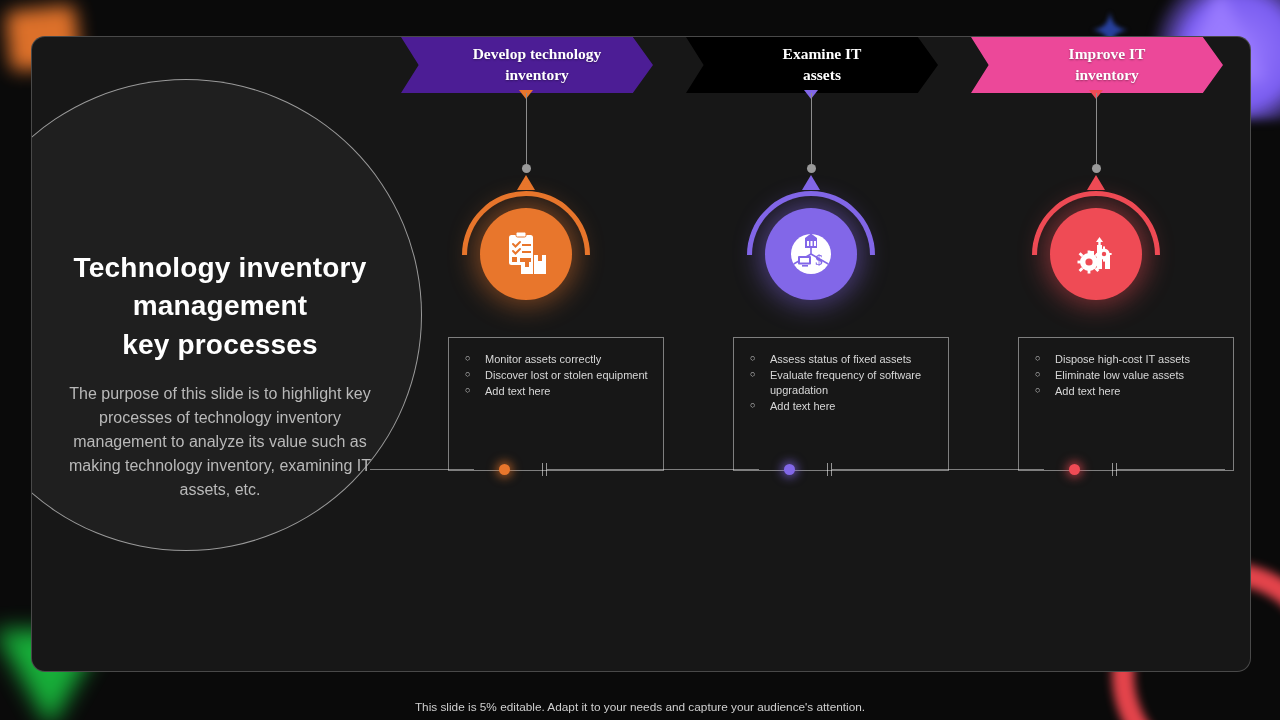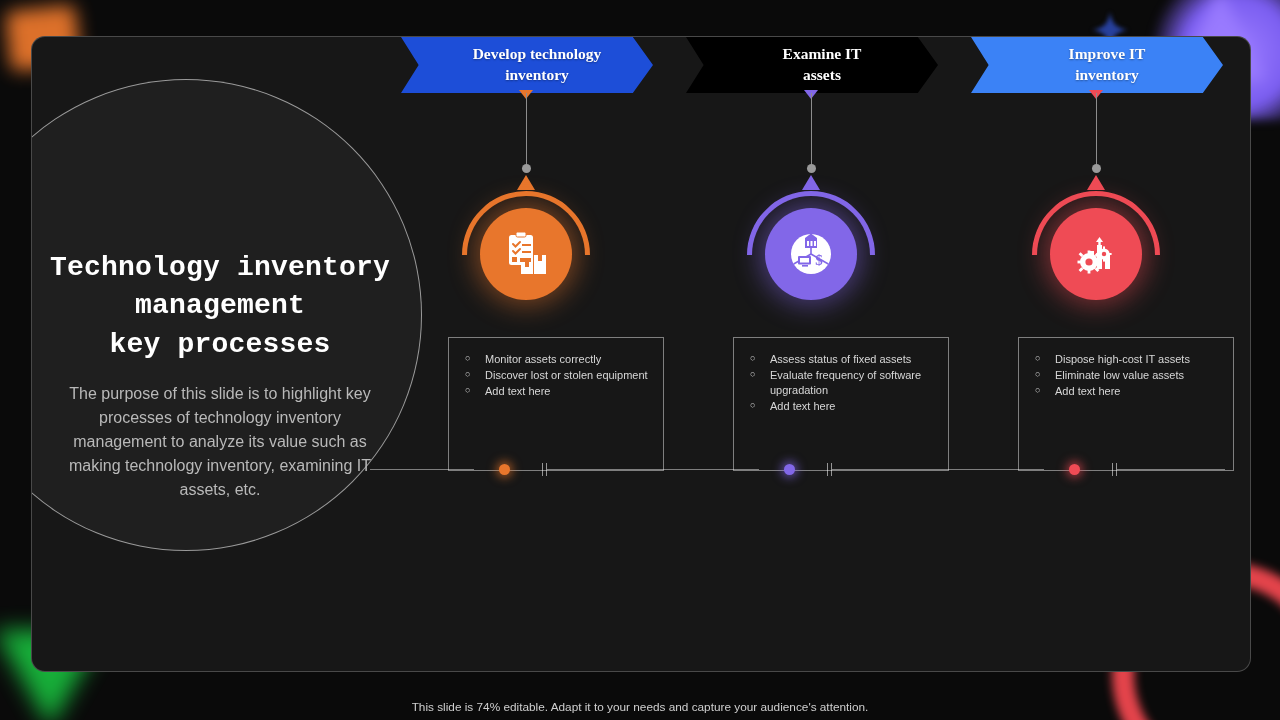--- a/index.html
+++ b/index.html
@@ -33,37 +33,37 @@
     border:22px solid #f0474f;filter:blur(5px);opacity:.95;}
 
   
   #card{position:absolute;left:31px;top:36px;width:1218px;height:634px;
     background:#171717;border:1px solid rgba(255,255,255,.22);border-radius:14px;overflow:hidden;}
   .big-circle{position:absolute;left:-82px;top:42px;width:470px;height:470px;border-radius:50%;
     background:rgba(255,255,255,.035);border:1px solid rgba(255,255,255,.55);}
 
   
   #titleblock{position:absolute;left:16px;top:212px;width:344px;text-align:center;z-index:4;}
-  .title{font-family:Liberation Mono, monospace;font-weight:bold;font-size:28px;line-height:1.37;
+  .title{font-family:Liberation Sans, sans-serif;font-weight:bold;font-size:28px;line-height:1.37;
     color:#fff;margin:0;letter-spacing:.2px;}
   .subtitle{margin:18px auto 0;width:316px;font-size:16px;line-height:1.5;color:#b9b9b9;}
 
   
   .col{position:absolute;top:0;width:310px;z-index:3;}
   .col1{left:369px;} .col2{left:654px;} .col3{left:939px;}
 
   
   .banner{position:relative;margin-left:0;width:252px;height:56px;display:flex;align-items:center;
     justify-content:center;text-align:center;
     clip-path:polygon(0 0,92% 0,100% 50%,92% 100%,0 100%,7% 50%);}
   .banner span{font-family:"Liberation Serif",serif;font-weight:bold;font-size:15.5px;
     line-height:1.33;color:#fff;text-shadow:0 1px 2px rgba(0,0,0,.35);padding-left:10px;}
-  .col1 .banner{background:#1d4ed8;}
+  .col1 .banner{background:#4c1d95;}
   .col2 .banner{background:#000000;}
-  .col3 .banner{background:#3b82f6;}
+  .col3 .banner{background:#ec4899;}
 
   
   .connector{position:absolute;left:125px;top:56px;width:1px;height:75px;background:#8d8d8d;}
   .conn-dot{position:absolute;left:121px;top:127px;width:9px;height:9px;border-radius:50%;
     background:#9a9a9a;}
   .tri-down{position:absolute;left:118px;top:53px;width:0;height:0;
     border-left:7px solid transparent;border-right:7px solid transparent;}
   .col1 .tri-down{border-top:9px solid #E8762C;}
   .col2 .tri-down{border-top:9px solid #8267E8;}
   .col3 .tri-down{border-top:9px solid #EF4B55;}
@@ -298,14 +298,14 @@
         <div class="footdot"></div>
         <div class="pausemark">
             <i></i>
             <i></i>
           </div>
         <div class="footline-r"></div>
       </div>
     </div>
   </div>
 
-  <div id="footer">This slide is 74% editable. Adapt it to your needs and capture your audience's attention.</div>
+  <div id="footer">This slide is 5% editable. Adapt it to your needs and capture your audience's attention.</div>
 </div>
 
 </body></html>

